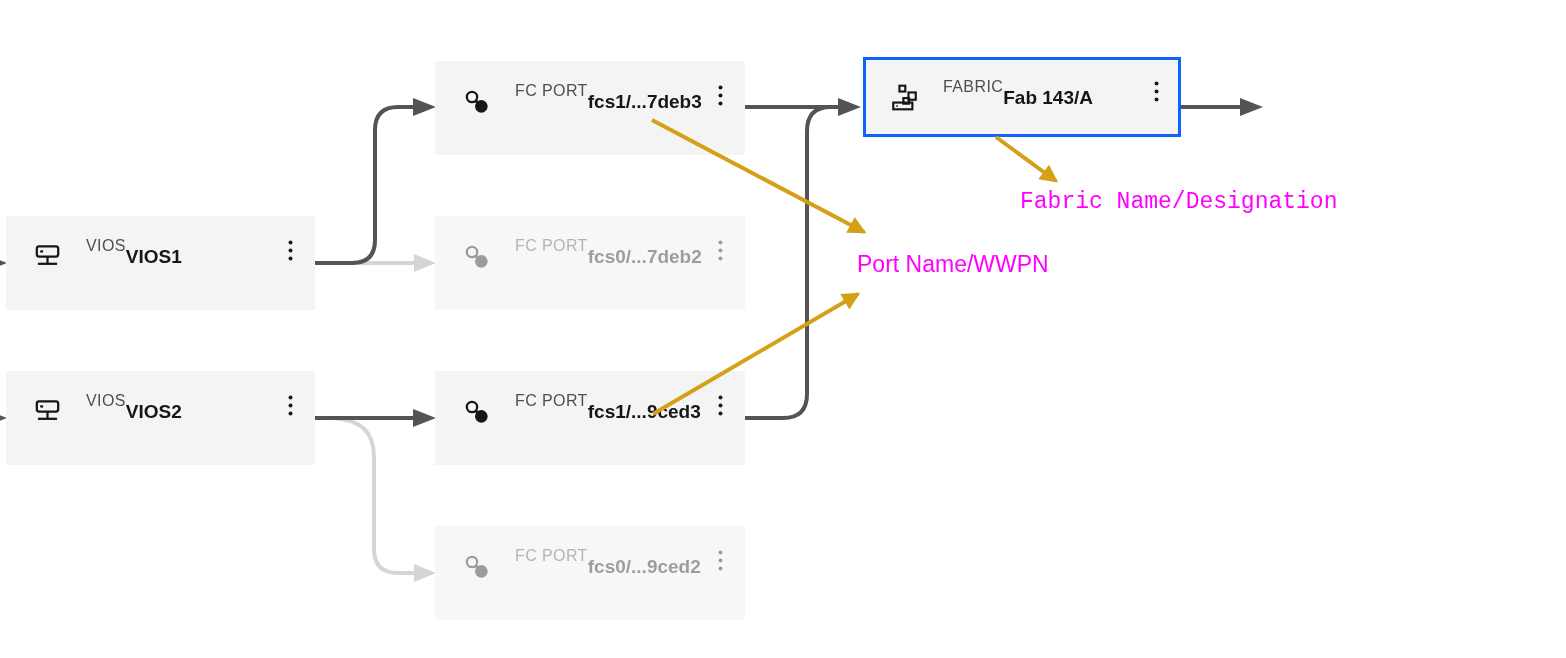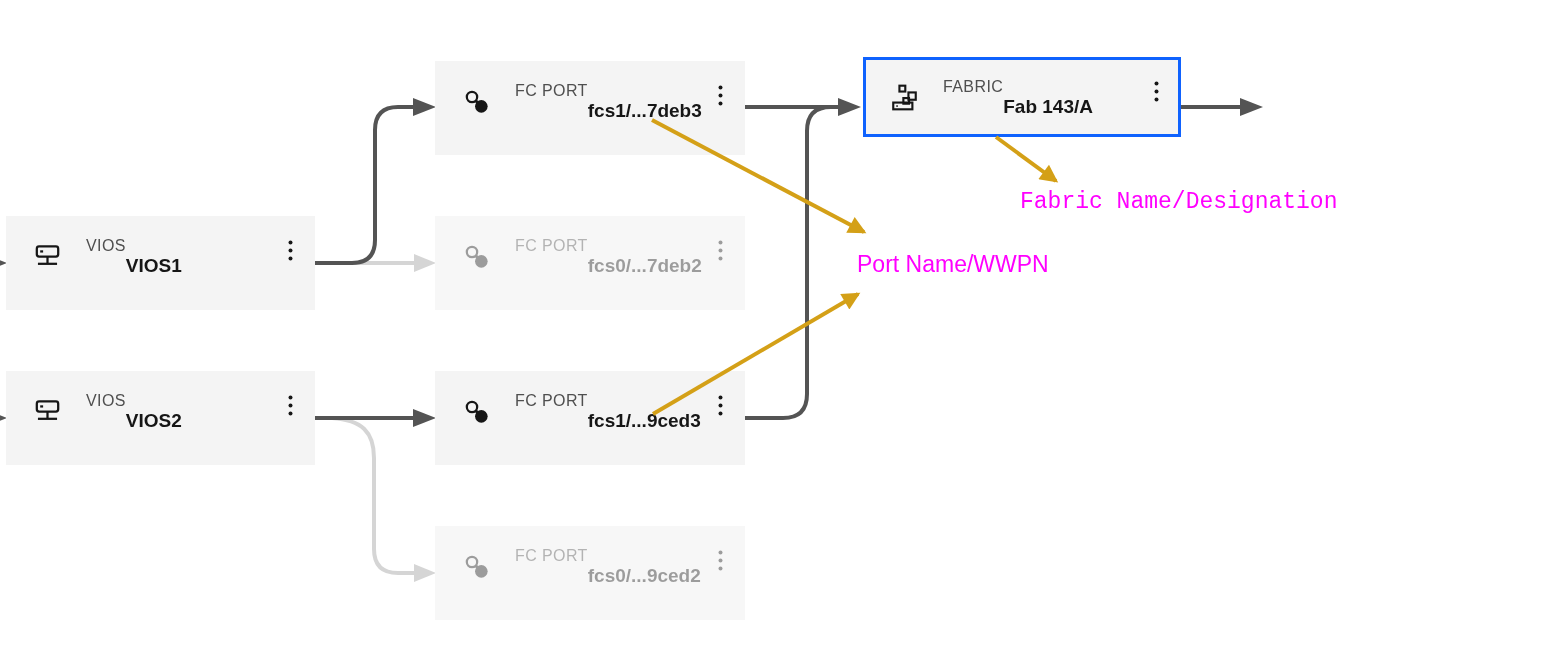--- a/index.html
+++ b/index.html
@@ -44,21 +44,21 @@
   .card .type-label {
     font-size: 16px;
     line-height: 20px;
     letter-spacing: 0.4px;
     color: var(--label-text, #4f4f4f);
   }
   .card .node-title {
     font-size: 19px;
     line-height: 26px;
     font-weight: bold;
-    margin-top: 17px;
+    margin-top: 8px;
     color: var(--title-text, #161616);
   }
   .kebab {
     margin-left: auto;
     background: none;
     border: none;
     padding: 4px 6px;
     cursor: pointer;
     color: var(--title-text, #161616);
   }

